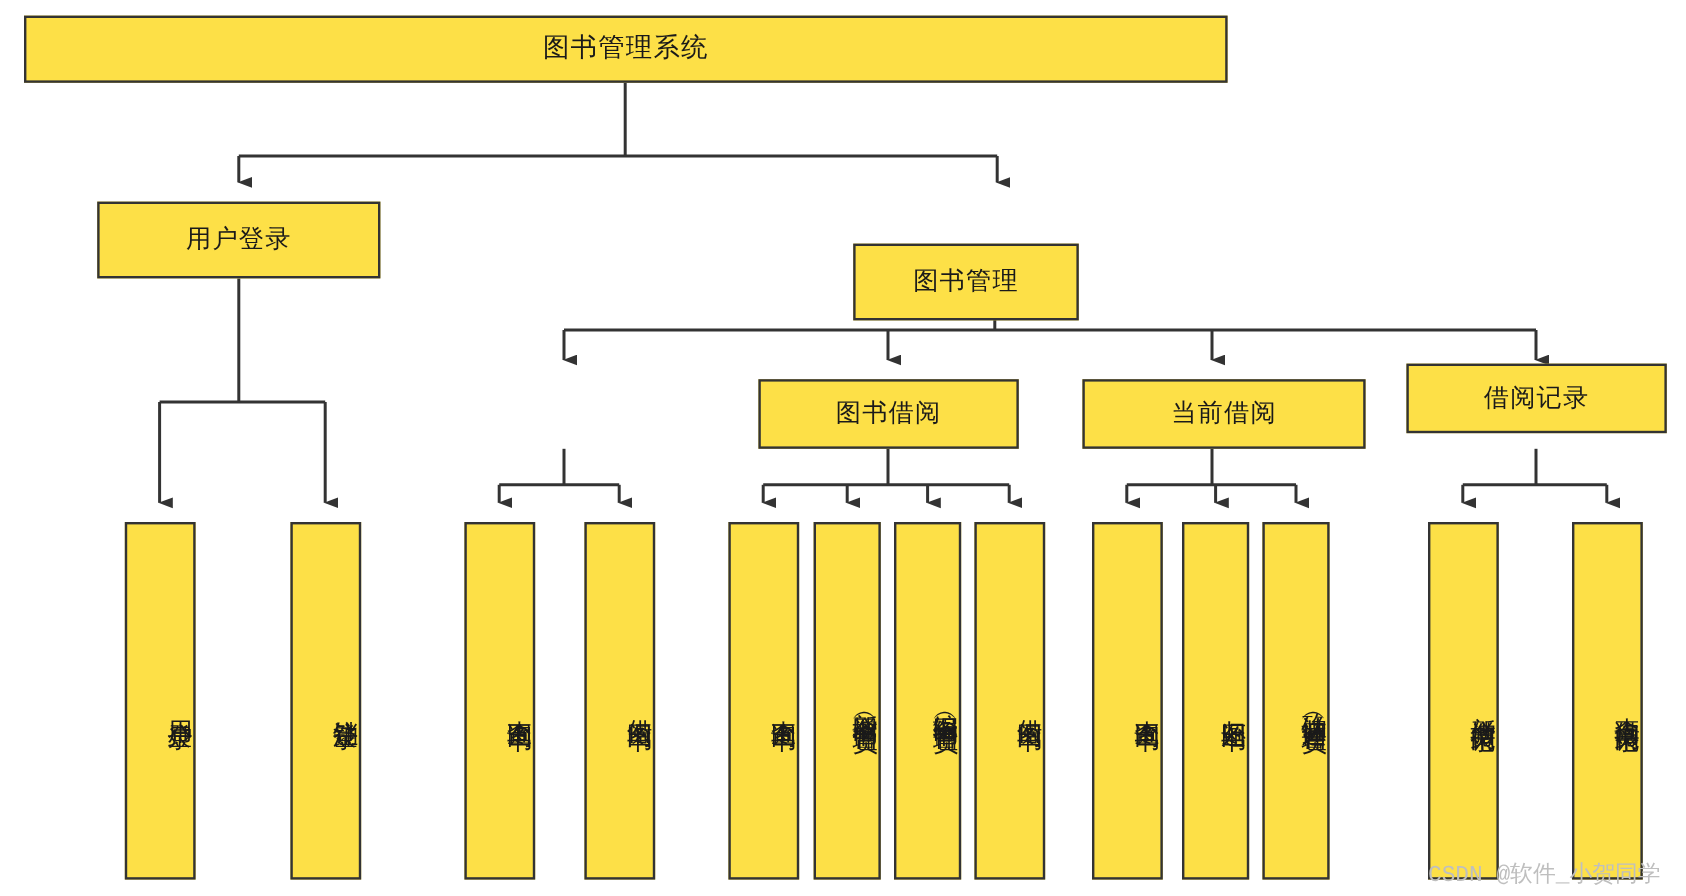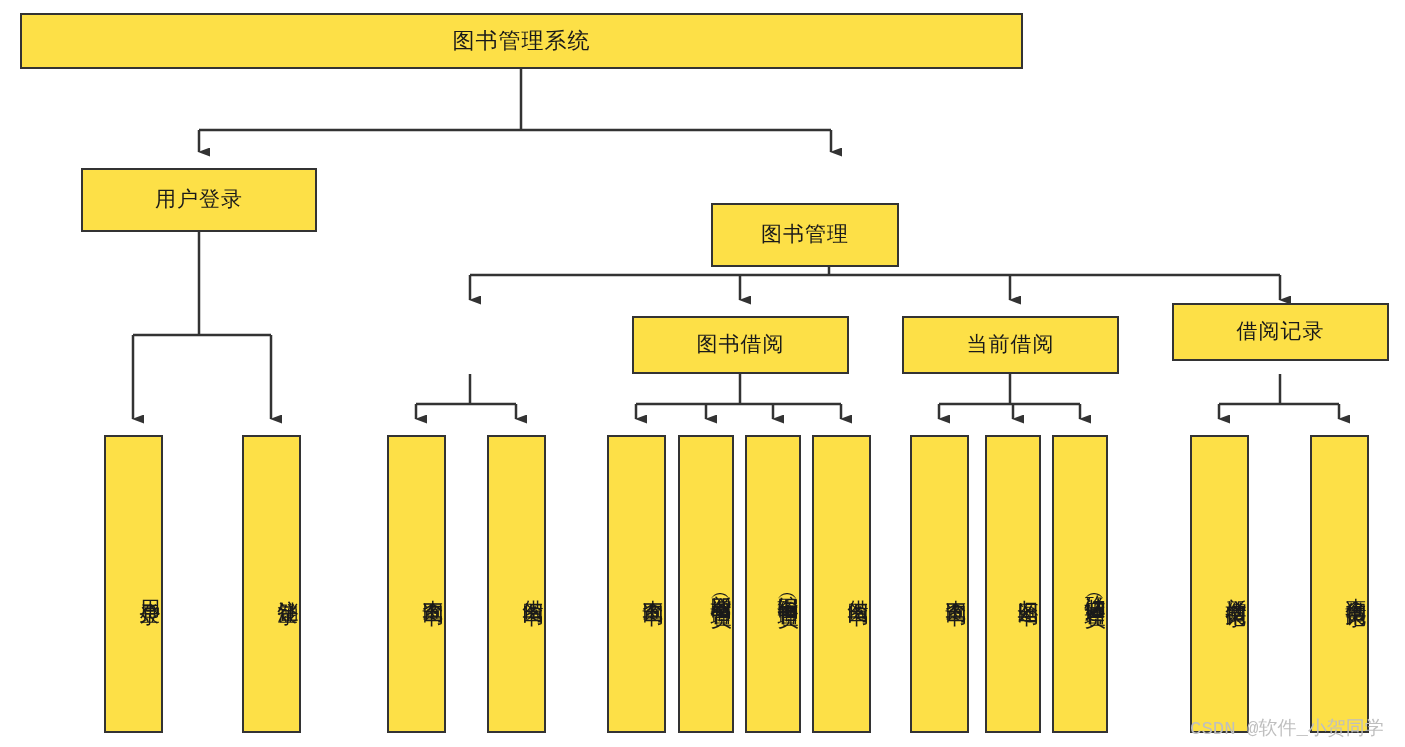--- a/index.html
+++ b/index.html
@@ -133,21 +133,21 @@
   <div class="node h" style="left: 81px; top: 168px; width: 236px; height: 64px;">
     <span>用户登录</span>
   </div>
   <div class="node h" style="left: 711px; top: 168px; width: 188px; height: 64px; margin-top: 35px;">
     <span>图书管理</span>
   </div>
 
   <div class="node h" style="left: 632px; top: 316px; width: 217px; height: 58px;">
     <span>图书借阅</span>
   </div>
-  <div class="node h" style="left: 902px; top: 316px; width: 217px; height: 58px;">
+  <div class="node h" style="left: 902px; top: 316px; width: 236px; height: 58px;">
     <span>当前借阅</span>
   </div>
   <div class="node h" style="left: 1172px; top: 303px; width: 217px; height: 58px;">
     <span>借阅记录</span>
   </div>
 
   <div class="node v" style="left: 104px; top: 435px; width: 59px; height: 298px;">
     <span class="vtext">用户登录</span>
   </div>
   <div class="node v" style="left: 242px; top: 435px; width: 59px; height: 298px;">

